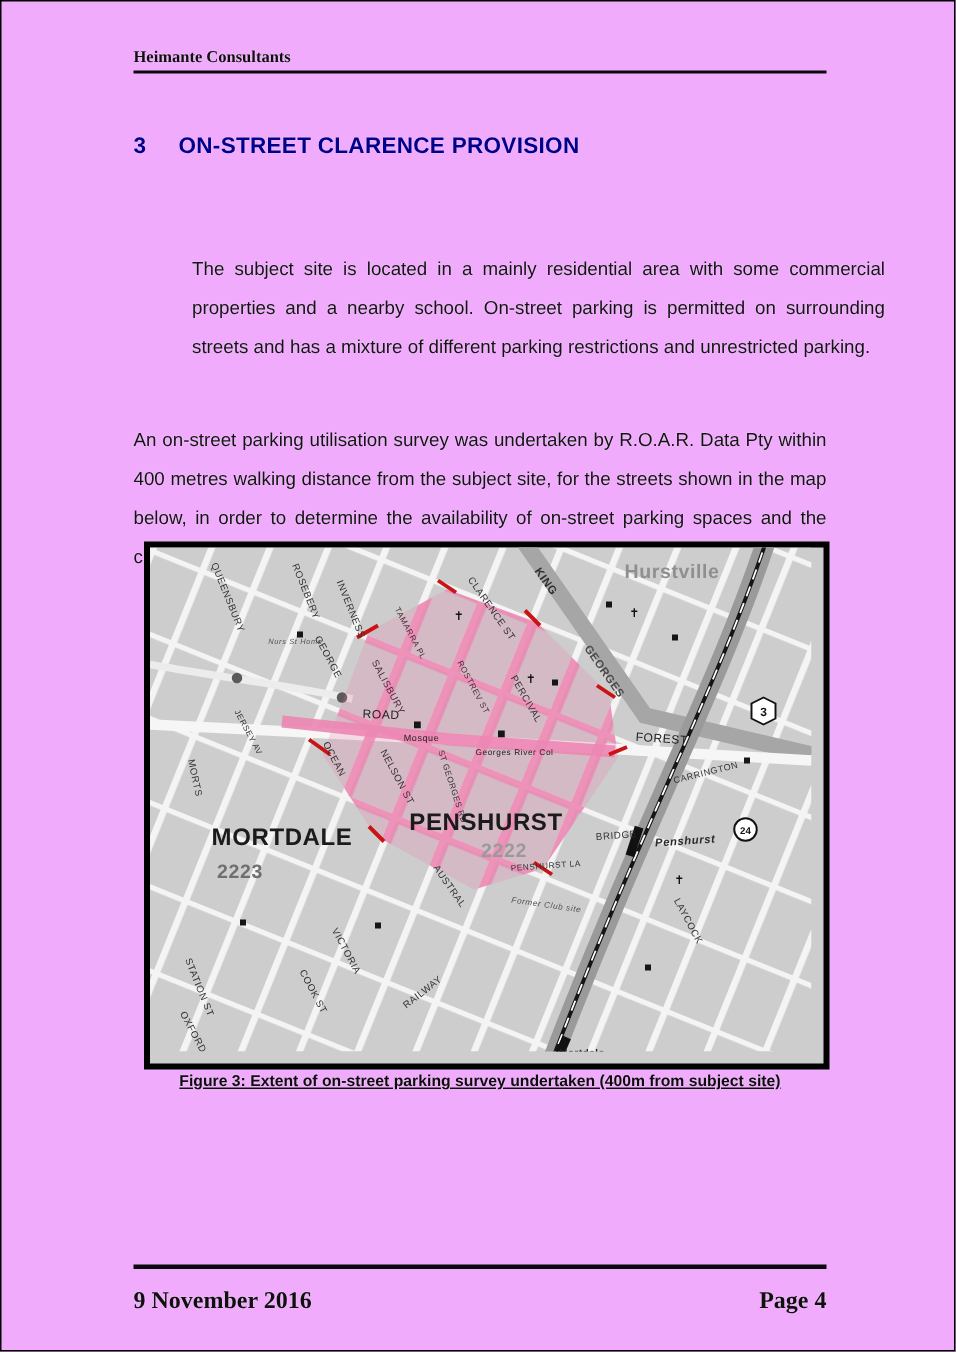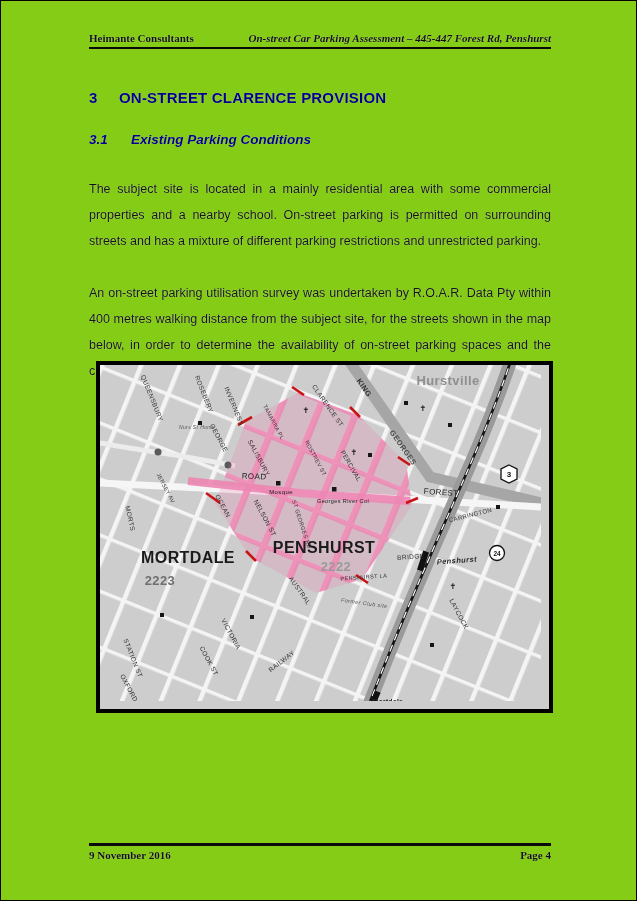--- a/index.html
+++ b/index.html
@@ -1,68 +1,64 @@
 <!DOCTYPE html>
 <html><head>
 <meta charset="utf-8">
 <style>
   html,body{margin:0;padding:0;background:#555;}
   .page{
     position:relative;width:637px;height:901px;margin:0 auto;
-    background:#84cc16;border:1px solid #000;box-sizing:border-box;
+    background:#f0abfc;border:1px solid #000;box-sizing:border-box;
     font-family:"Liberation Sans",sans-serif;color:#101010;overflow:hidden;
   }
   .scantext{text-shadow:0 0 1px rgba(255,255,255,0.55);}
   
   .hdr{position:absolute;left:88px;width:462px;top:31px;display:flex;
        justify-content:space-between;align-items:flex-end;
        border-bottom:2px solid #0a0a0a;padding-bottom:3px;
        font-family:"Liberation Serif",serif;font-size:11px;font-weight:bold;}
   .hdr .right{font-style:italic;}
   
   .h1{position:absolute;left:88px;top:88px;color:#00008B;font-size:15px;
       font-weight:bold;letter-spacing:.2px;}
   .h1 .num{display:inline-block;width:30px;}
   .h2{position:absolute;left:88px;color:#00008B;font-size:13.5px;
       font-weight:bold;font-style:italic;}
   .h2 .num{display:inline-block;width:42px;font-style:italic;}
   .h2a{top:131px;} .h2b{top:238px;}
   
   .para{position:absolute;left:88px;width:462px;font-size:12.5px;
         line-height:26px;text-align:justify;color:#141414;}
-  .p1{top:162px;} .p2{top:266px;}
+  .p1{top:152px;margin-left:39px;} .p2{top:266px;}
   
   .mapframe{position:absolute;left:95px;top:360px;width:449px;height:344px;
             border:4px solid #000;background:#cdcdcd;}
   .mapframe svg{display:block;}
   
   .caption{position:absolute;left:88px;width:462px;top:714px;text-align:center;
            font-size:10.5px;font-weight:bold;text-decoration:underline;color:#0d0d0d;}
   
   .ftr{position:absolute;left:88px;width:462px;top:842px;display:flex;
-       justify-content:space-between;border-top:3px solid #0a0a0a;padding-top:3px;
-       font-family:"Liberation Serif",serif;font-size:11px;font-weight:bold;}
+       justify-content:space-between;border-top:3px solid #0a0a0a;padding-top:13px;
+       font-family:"Liberation Serif",serif;font-size:16px;font-weight:bold;}
 </style>
 </head>
 <body>
 
 <div class="page">
 
   <div class="hdr scantext">
     <span class="left">Heimante Consultants</span>
-    <span class="right">On-street Car Parking Assessment – 445-447 Forest Rd, Penshurst</span>
   </div>
 
   <div class="h1 scantext">
     <span class="num">3</span><span>ON-STREET CLARENCE PROVISION</span>
   </div>
 
-  <div class="h2 h2a scantext">
-    <span class="num">3.1</span><span>Existing Parking Conditions</span>
-  </div>
   <p class="para p1 scantext">The subject site is located in a mainly residential area with some commercial properties and a nearby school. On-street parking is permitted on surrounding streets and has a mixture of different parking restrictions and unrestricted parking.</p>
 
   <p class="para p2 scantext">An on-street parking utilisation survey was undertaken by R.O.A.R. Data Pty within 400 metres walking distance from the subject site, for the streets shown in the map below, in order to determine the availability of on-street parking spaces and the current utilisation levels nearby the subject site.</p>
 
   <div class="mapframe">
     <svg width="441" height="336" viewBox="0 0 441 336" xmlns="http://www.w3.org/2000/svg">
       <defs>
         <pattern id="grid" width="36" height="52" patternUnits="userSpaceOnUse" patternTransform="rotate(22)">
           <rect width="36" height="52" fill="#cdcdcd"></rect>
           <rect width="4.5" height="52" fill="#f4f4f4"></rect>
@@ -170,19 +166,20 @@
         <text x="264" y="240" transform="rotate(8 264 240)" font-size="5.5" fill="#555" font-style="italic" text-anchor="middle" letter-spacing="0.4" font-family="Liberation Sans, sans-serif">Former Club site</text>
         <text x="288" y="339" font-size="6.5" fill="#222" font-weight="bold" text-anchor="middle" letter-spacing="0.4" font-family="Liberation Sans, sans-serif">Mortdale</text>
         <text x="97" y="64" font-size="5" fill="#555" font-style="italic" text-anchor="middle" letter-spacing="0.4" font-family="Liberation Sans, sans-serif">Nurs St Home</text>
         <text x="206" y="48" font-size="8" fill="#111" text-anchor="middle" letter-spacing="0.4" font-family="Liberation Sans, sans-serif">✝</text>
         <text x="254" y="90" font-size="8" fill="#111" text-anchor="middle" letter-spacing="0.4" font-family="Liberation Sans, sans-serif">✝</text>
         <text x="323" y="46" font-size="8" fill="#111" text-anchor="middle" letter-spacing="0.4" font-family="Liberation Sans, sans-serif">✝</text>
         <text x="353" y="224" font-size="8" fill="#111" text-anchor="middle" letter-spacing="0.4" font-family="Liberation Sans, sans-serif">✝</text>
       </svg>
   </div>
 
+  <div class="caption scantext">Figure 3: Extent of on-street parking survey undertaken (400m from subject site)</div>
 
   <div class="ftr scantext">
     <span>9 November 2016</span>
     <span>Page 4</span>
   </div>
 
 </div>
 
 </body></html>

